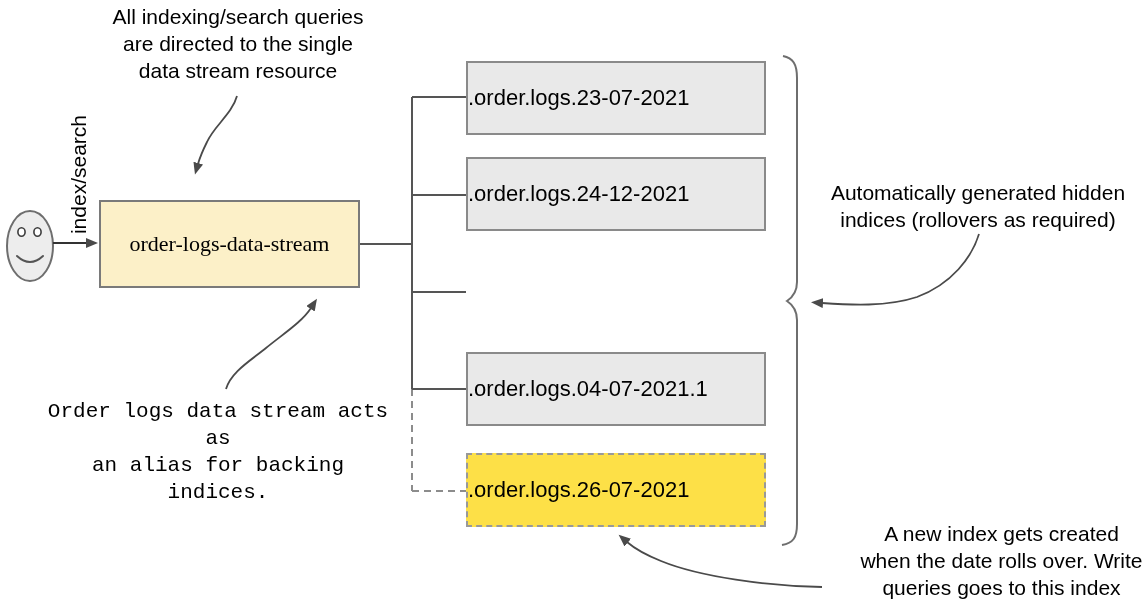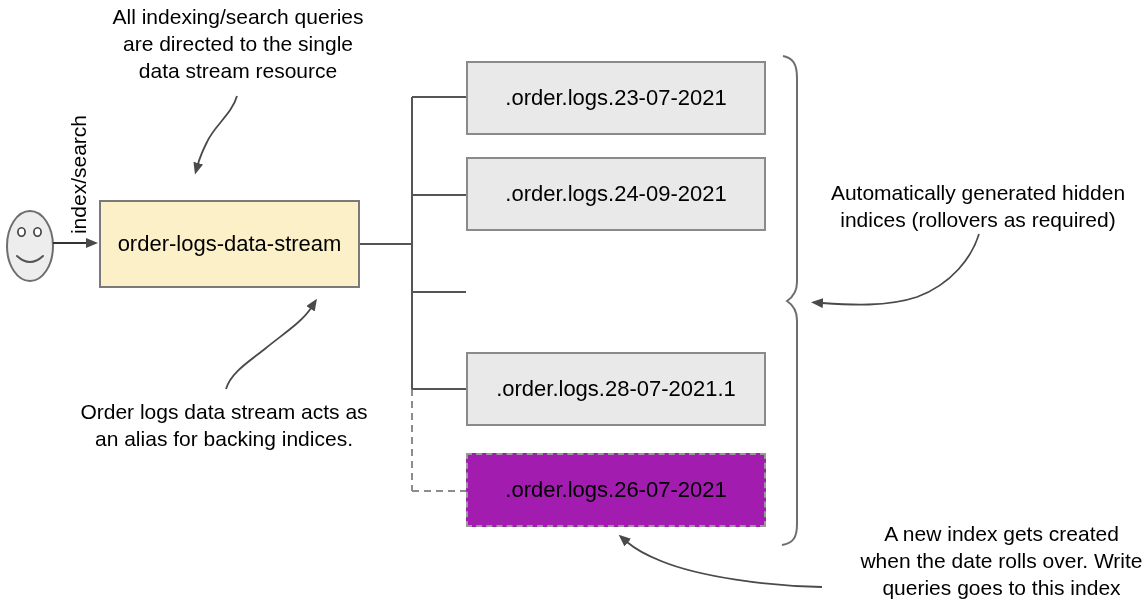--- a/index.html
+++ b/index.html
@@ -22,31 +22,32 @@
   .ann.rotated{
     width:160px;text-align:center;white-space:nowrap;
     transform:rotate(-90deg);transform-origin:center center;
   }
   .stream-box{
     position:absolute;left:99px;top:200px;width:261px;height:88px;
     background:var(--color-stream-fill,#fcf0c8);
     border:2px solid var(--color-stream-border,#7a7a7a);
     display:flex;align-items:center;justify-content:center;
     font-size:22px;
+    font-family:Liberation Serif, serif;
   }
   .index-box{
     position:absolute;left:466px;width:300px;height:74px;
     background:var(--color-index-fill,#e9e9e9);
     border:2px solid var(--color-index-border,#8a8a8a);
-    display:flex;align-items:center;justify-content:center;
+    display:flex;align-items:center;justify-content:flex-start;
     font-size:22px;
   }
   .index-box.dashed{
     border:2px dashed var(--color-dashed-border,#999);
-    background:#a21caf;
+    background:#fde047;
   }
 </style>
 </head>
 <body>
 
 <div class="stage">
 
   <svg class="layer" viewBox="0 0 1146 606">
     <defs>
       <marker id="arw" markerUnits="userSpaceOnUse" markerWidth="14" markerHeight="12" refX="1" refY="5" orient="auto">
@@ -81,40 +82,40 @@
     <path class="ann-arrow" d="M 979 234 C 972 257, 952 284, 917 297 C 887 307, 850 305, 822 303" marker-end="url(#arw)"></path>
     <path class="ann-arrow" d="M 822 587 C 768 586, 700 577, 661 561 C 646 555, 634 548, 627 542" marker-end="url(#arw)"></path>
   </svg>
 
   <div class="ann" style="left:60px;top:3px;width:356px;">All indexing/search queries
 are directed to the single
 data stream resource</div>
 
   <div class="ann rotated" style="left:-2px;top:161px;">index/search</div>
 
-  <div class="ann" style="left:48px;top:398px;width:352px;">Order logs data stream acts as
+  <div class="ann" style="left:42px;top:398px;width:352px;font-family:Liberation Mono, monospace;">Order logs data stream acts as
 an alias for backing indices.</div>
 
   <div class="ann" style="left:810px;top:167px;width:336px;margin-top:12px;">Automatically generated hidden
 indices (rollovers as required)</div>
 
   <div class="ann" style="left:836px;top:520px;width:331px;">A new index gets created
 when the date rolls over. Write
 queries goes to this index</div>
 
   <div class="stream-box">
     <span>order-logs-data-stream</span>
   </div>
 
   <div class="index-box" style="top:61px">
     <span>.order.logs.23-07-2021</span>
   </div>
   <div class="index-box" style="top:157px">
-    <span>.order.logs.24-09-2021</span>
+    <span>.order.logs.24-12-2021</span>
   </div>
   <div class="index-box" style="top:352px">
-    <span>.order.logs.28-07-2021.1</span>
+    <span>.order.logs.04-07-2021.1</span>
   </div>
   <div class="index-box dashed" style="top:453px">
     <span>.order.logs.26-07-2021</span>
   </div>
 
 </div>
 
 </body></html>

